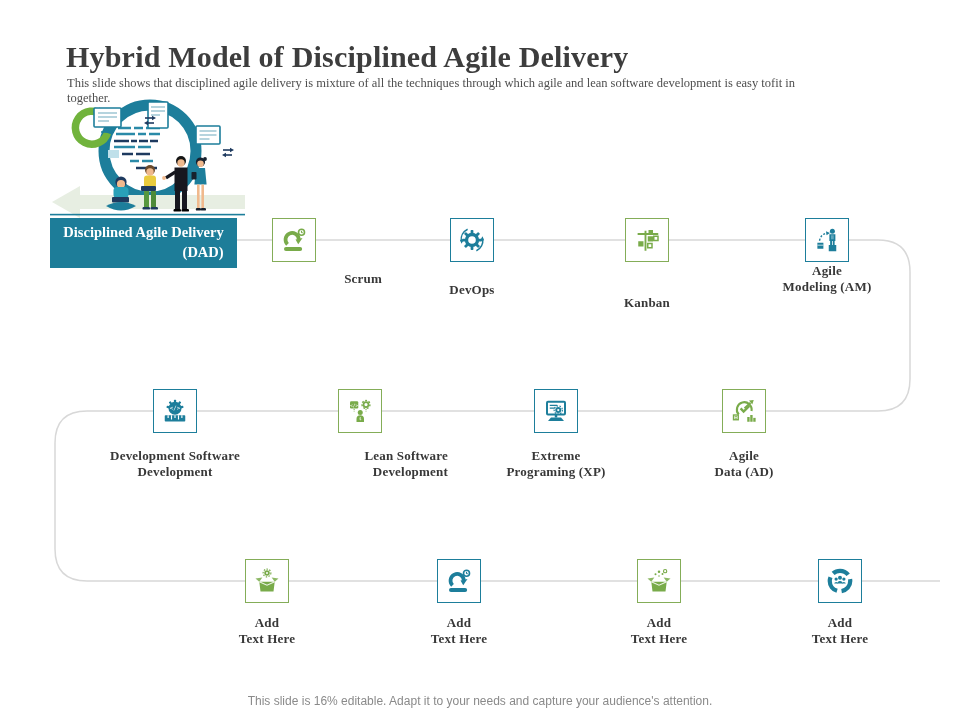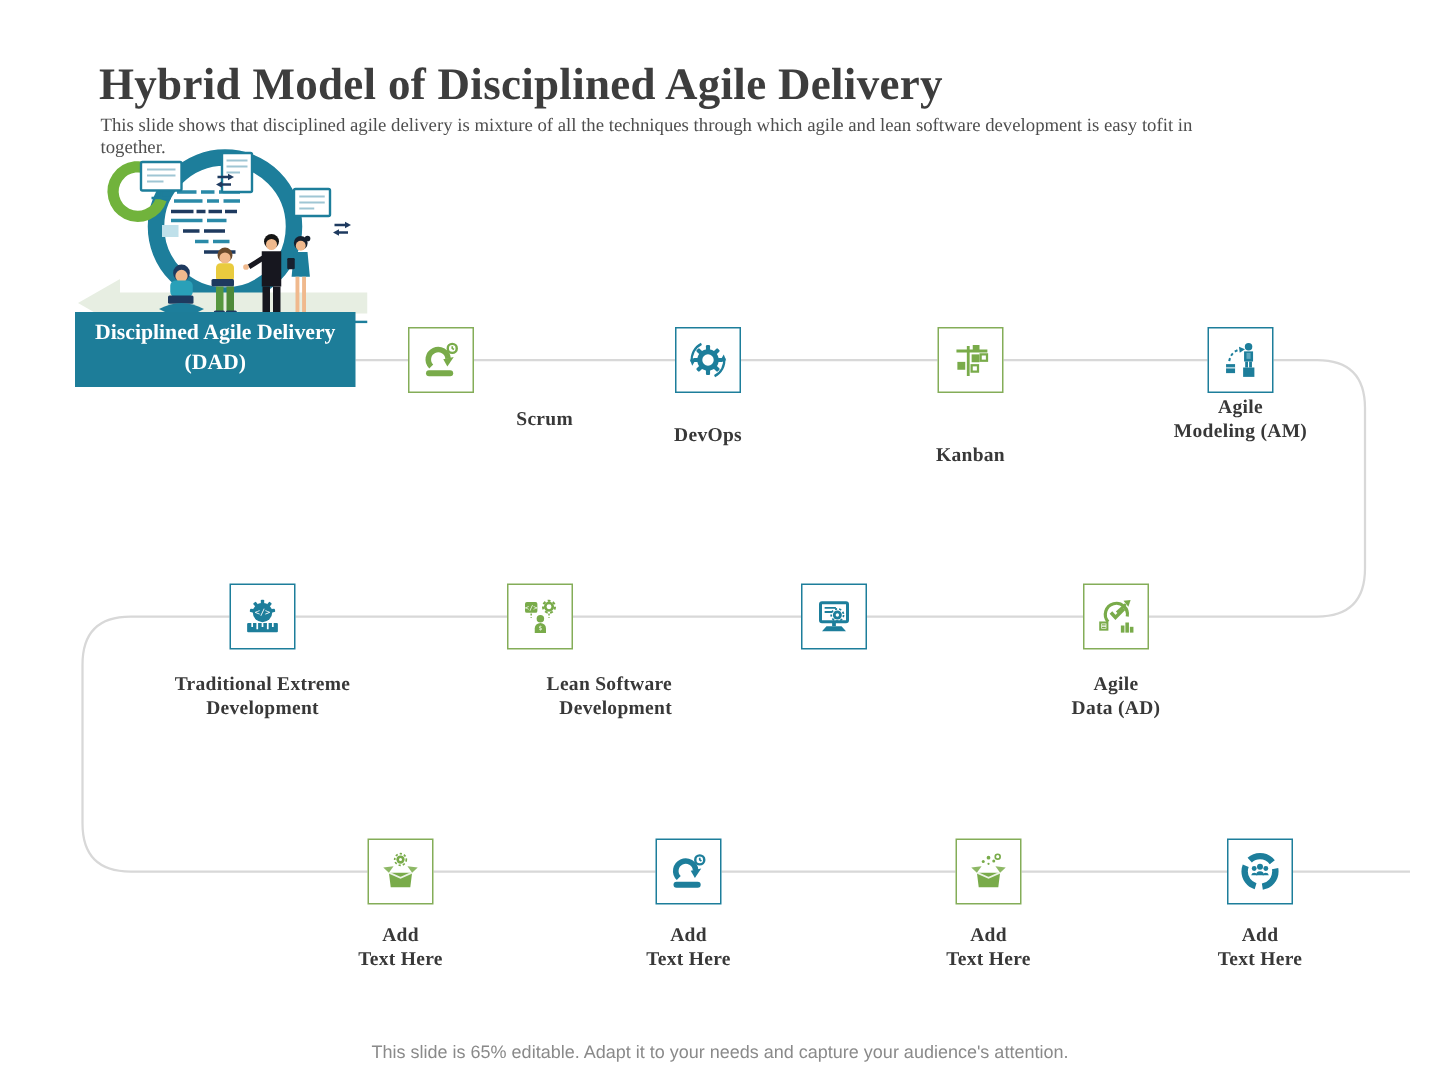--- a/index.html
+++ b/index.html
@@ -4,22 +4,22 @@
 <style>
   html,body{margin:0;padding:0;background:#fff;}
   .slide{position:relative;width:960px;height:720px;background:#ffffff;overflow:hidden;
          font-family:"Liberation Serif", serif;}
   .title{position:absolute;left:49px;top:20px;font-size:30px;color:#3d3d3d;letter-spacing:.2px;margin-left:17px;}
   .subtitle{position:absolute;left:47px;top:76px;width:730px;font-size:12.5px;color:#4e4e4e;margin-left:20px;}
   .footer{position:absolute;left:0;top:694px;width:960px;text-align:center;
           font-family:"Liberation Sans", sans-serif;font-size:12px;color:#8a8a8a;}
   .connector-svg{position:absolute;left:0;top:0;z-index:0;}
   .illustration{position:absolute;left:50px;top:98px;z-index:1;}
-  .dad-box{position:absolute;left:50px;top:208px;width:187px;height:50px;background:#1d7d99;
-           color:#fff;display:flex;align-items:center;justify-content:center;text-align:center;
+  .dad-box{position:absolute;left:50px;top:218px;width:187px;height:50px;background:#1d7d99;
+           color:#fff;display:flex;align-items:center;justify-content:center;text-align:right;
            font-weight:700;font-size:14.5px;line-height:1.35;white-space:pre-line;z-index:2;}
   .icon-box{position:absolute;width:44px;height:44px;background:#fff;border:1.5px solid;
             display:flex;align-items:center;justify-content:center;box-sizing:border-box;z-index:2;}
   .icon-box.teal{color:#1d7e9b;border-color:#1d7e9b;}
   .icon-box.green{color:#79ab4a;border-color:#84ad58;}
   .icon-box svg{width:30px;height:30px;display:block;}
   .node-label{position:absolute;width:176px;text-align:center;font-weight:700;font-size:13px;
               line-height:1.25;color:#383838;white-space:pre-line;z-index:2;letter-spacing:.2px;}
   text{font-family:"DejaVu Sans Mono", monospace;}
 </style>
@@ -193,21 +193,21 @@
         <rect x="11.1" y="3" width="1.8" height="2.2" rx="0.5" transform="rotate(-40 12 9.8)"></rect>
         <rect x="11.1" y="3" width="1.8" height="2.2" rx="0.5" transform="rotate(80 12 9.8)"></rect>
         <rect x="11.1" y="3" width="1.8" height="2.2" rx="0.5" transform="rotate(-80 12 9.8)"></rect>
       </g>
       <circle cx="12" cy="9.8" r="5.2" fill="currentColor"></circle>
       <text x="12" y="11.4" font-size="4.6" fill="#fff" text-anchor="middle">&lt;/&gt;</text>
       <rect x="3.8" y="15.4" width="16.4" height="5" rx="0.6" fill="currentColor"></rect>
       <path d="M6.5 15.4 v2.2 M9.2 15.4 v3.4 M12 15.4 v2.2 M14.8 15.4 v3.4 M17.5 15.4 v2.2" stroke="#fff" stroke-width="0.9" fill="none"></path>
     </svg>
   </div>
-  <div class="node-label" style="left:87px;top:448px;">Traditional Extreme
+  <div class="node-label" style="left:87px;top:448px;">Development Software
 Development</div>
 
   <div class="icon-box green" style="left:338px;top:389px;">
     <svg viewBox="0 0 24 24">
       <rect x="4" y="4.2" width="6.6" height="5.8" rx="1" fill="currentColor"></rect>
       <text x="7.3" y="8.6" font-size="3.6" fill="#fff" text-anchor="middle">&lt;/&gt;</text>
       <circle cx="16.8" cy="6.8" r="2" fill="none" stroke="currentColor" stroke-width="1.4"></circle>
       <circle cx="16.8" cy="6.8" r="3.2" fill="none" stroke="currentColor" stroke-width="1.1" stroke-dasharray="1.5 1.3"></circle>
       <path d="M7.3 10.4 v2.4 M16.8 10.4 v2.4" stroke="currentColor" stroke-width="0.8" stroke-dasharray="1 1" fill="none"></path>
       <circle cx="12.2" cy="13.2" r="2" fill="currentColor"></circle>
@@ -223,20 +223,22 @@
     <svg viewBox="0 0 24 24">
       <rect x="4.8" y="4.6" width="14.4" height="10.2" rx="0.8" fill="none" stroke="currentColor" stroke-width="1.6"></rect>
       <path d="M7 7.4 h6 M7 9.6 h4" stroke="currentColor" stroke-width="1" fill="none"></path>
       <circle cx="13.8" cy="11.2" r="2.4" fill="currentColor"></circle>
       <circle cx="13.8" cy="11.2" r="0.9" fill="#fff"></circle>
       <circle cx="13.8" cy="11.2" r="3.3" fill="none" stroke="currentColor" stroke-width="0.9" stroke-dasharray="1.2 1.1"></circle>
       <rect x="11" y="14.8" width="2" height="2.4" fill="currentColor"></rect>
       <path d="M8 17.2 h8 l2.4 2.7 H5.6 z" fill="currentColor"></path>
     </svg>
   </div>
+  <div class="node-label" style="left:468px;top:448px;">Extreme
+Programing (XP)</div>
 
   <div class="icon-box green" style="left:722px;top:389px;">
     <svg viewBox="0 0 24 24">
       <path d="M7.8 14.8 A5.9 5.9 0 1 1 18 12" fill="none" stroke="currentColor" stroke-width="1.7"></path>
       <path d="M12.4 9.8 L17.2 5.4" stroke="currentColor" stroke-width="1.4" fill="none"></path>
       <polygon points="16,3.6 19.8,3.2 18.6,6.8" fill="currentColor"></polygon>
       <path d="M9.3 9.9 l2.4 2.6 4.6 -4.6" stroke="currentColor" stroke-width="1.9" fill="none"></path>
       <rect x="14.6" y="16.8" width="1.9" height="3.8" fill="currentColor"></rect>
       <rect x="17" y="15.2" width="1.9" height="5.4" fill="currentColor"></rect>
       <rect x="19.4" y="17.5" width="1.9" height="3.1" fill="currentColor"></rect>
@@ -296,14 +298,14 @@
       <path d="M7.3 14 a1.7 1.7 0 0 1 3.3 0 z" fill="currentColor"></path>
       <circle cx="15.1" cy="10.4" r="1.3" fill="currentColor"></circle>
       <path d="M13.4 14 a1.7 1.7 0 0 1 3.3 0 z" fill="currentColor"></path>
       <circle cx="12" cy="9.4" r="1.6" fill="currentColor"></circle>
       <path d="M9.9 14 a2.1 2.1 0 0 1 4.2 0 z" fill="currentColor"></path>
     </svg>
   </div>
   <div class="node-label" style="left:752px;top:615px;">Add
 Text Here</div>
 
-  <div class="footer">This slide is 65% editable. Adapt it to your needs and capture your audience's attention.</div>
+  <div class="footer">This slide is 16% editable. Adapt it to your needs and capture your audience's attention.</div>
 </div>
 
 </body></html>

